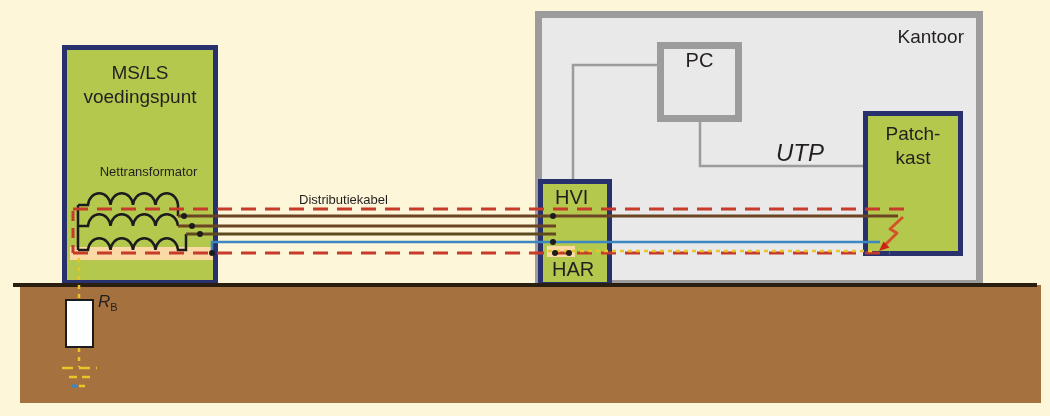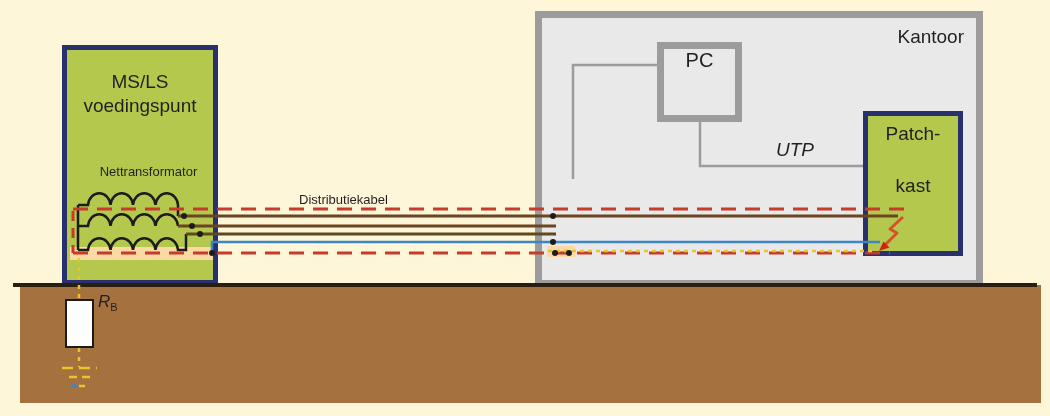--- a/index.html
+++ b/index.html
@@ -27,40 +27,40 @@
     border:7px solid var(--office_border,#9c9c9c);
     box-sizing:border-box; z-index:3; text-align:center;
   }
   .pc-label{font-size:20px;}
   #supply-box{
     left:62px; top:45px; width:156px; height:240px;
     background:var(--green_fill,#b5c84e);
     border:5px solid var(--navy_border,#28316e);
     box-sizing:border-box; z-index:3; text-align:center;
   }
-  .supply-title{font-size:19px; line-height:24px; margin-top:20px;}
+  .supply-title{font-size:19px; line-height:24px; margin-top:11px;}
   .transformer-label{position:absolute; left:17px; right:0; top:114px; font-size:13px; text-align:center;}
   #hvi-box{
     left:538px; top:179px; width:74px; height:108px;
     background:var(--green_fill,#b5c84e);
     border:5px solid var(--navy_border,#28316e);
     box-sizing:border-box; z-index:3;
   }
   .hvi-label{position:absolute; top:2px; left:12px; font-size:20px;}
   .har-label{position:absolute; bottom:1px; left:9px; font-size:20px;}
   #patch-box{
     left:863px; top:111px; width:100px; height:145px;
     background:var(--green_fill,#b5c84e);
     border:5px solid var(--navy_border,#28316e);
     box-sizing:border-box; z-index:3; text-align:center;
   }
-  .patch-line{font-size:19px; line-height:24px;margin-top:28px;}
+  .patch-line{font-size:19px; line-height:24px;}
   .patch-line.first{margin-top:6px;}
   #dist-label{left:299px; top:192px; font-size:13px; z-index:4;}
-  #utp-label{left:776px; top:139px; font-size:19px; font-style:italic; z-index:4;}
+  #utp-label{left:776px; top:139px; font-size:24px; font-style:italic; z-index:4;}
   #rb-label{left:98px; top:292px; font-size:17px; z-index:4;}
   #rb-label .sym{font-style:italic;}
   #rb-label sub{font-size:11px;}
   #overlay{position:absolute; left:0; top:0; z-index:10; pointer-events:none;}
 
   
   .wire{stroke:var(--wire_black,#1c1c1c); stroke-width:2.5; fill:none;}
   .red-dash{stroke:var(--red_dashed,#c63b2a); stroke-width:3; fill:none; stroke-dasharray:15 9;}
   .red-dash-v{stroke:var(--red_dashed,#c63b2a); stroke-width:3; fill:none; stroke-dasharray:10 7;}
   .phase{stroke:var(--phase_line_brown,#6b4423); stroke-width:3; fill:none;}
@@ -88,20 +88,24 @@
   </div>
 
   <div class="abs" id="supply-box">
     <div class="supply-title">
       <div>MS/LS</div>
       <div>voedingspunt</div>
     </div>
     <div class="transformer-label">Nettransformator</div>
   </div>
 
+  <div class="abs" id="hvi-box">
+    <div class="hvi-label">HVI</div>
+    <div class="har-label">HAR</div>
+  </div>
 
   <div class="abs" id="patch-box">
     <div class="patch-line first">Patch-</div>
     <div class="patch-line">kast</div>
   </div>
 
   <div class="abs" id="dist-label">Distributiekabel</div>
   <div class="abs" id="utp-label">UTP</div>
   <div class="abs" id="rb-label"><span class="sym">R</span><sub>B</sub></div>
 

